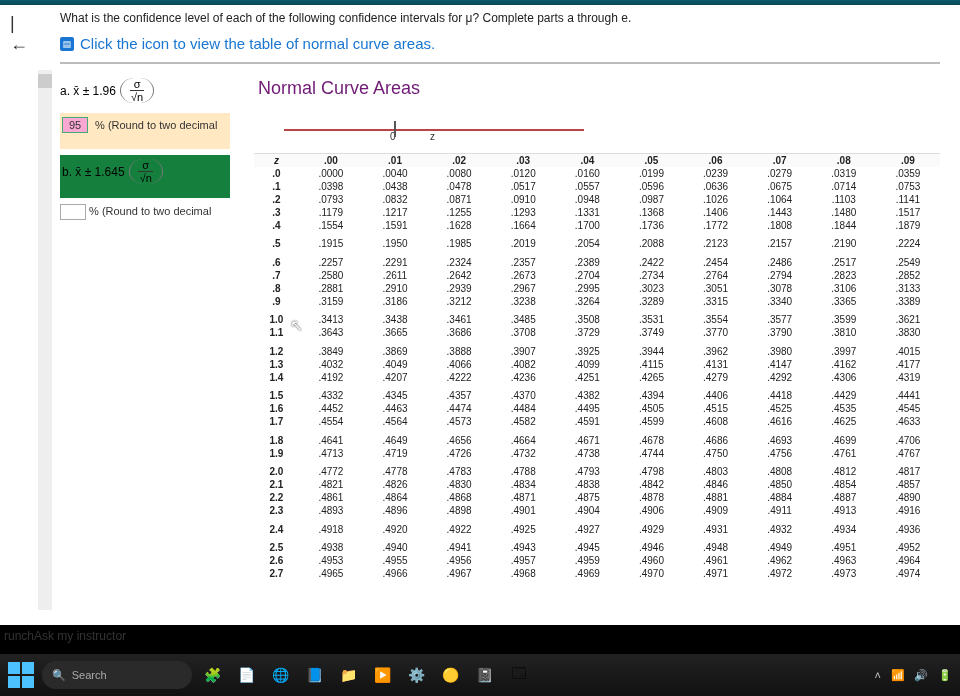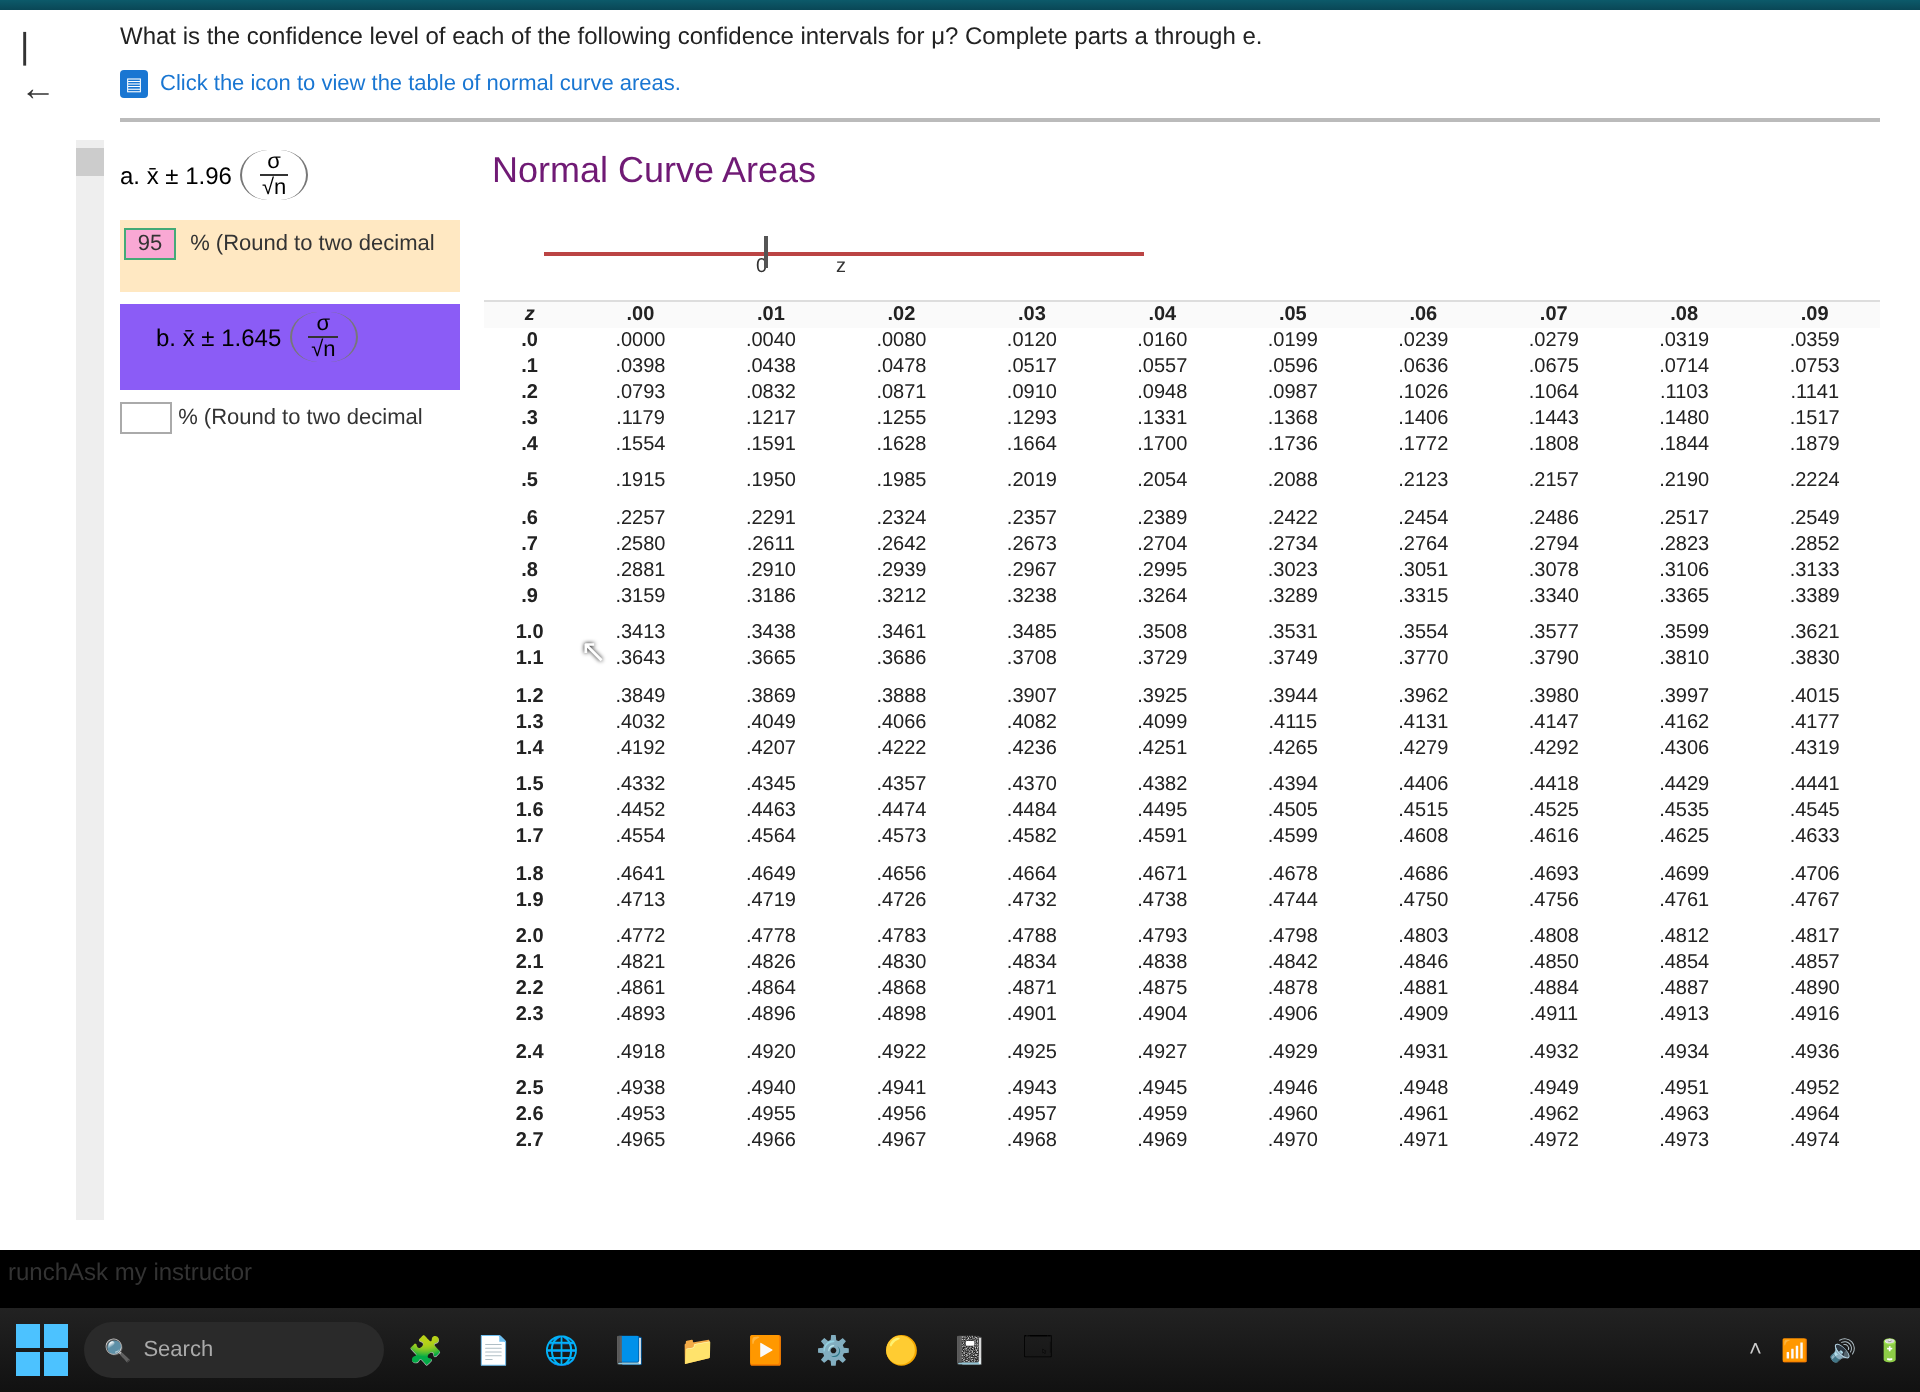--- a/index.html
+++ b/index.html
@@ -7,34 +7,34 @@
   .desktop{position:absolute;inset:0;background:linear-gradient(180deg,#0c5a6a 0,#083b4a 8px,#000 8px,#000 100%)}
   .window{position:absolute;left:0;top:5px;width:960px;height:620px;background:#fff}
   .back-col{position:absolute;left:8px;top:6px;width:26px}
   .back-btn{font-size:18px;color:#333;cursor:pointer;padding:2px}
   .scroll-gutter{position:absolute;left:38px;top:65px;width:14px;height:540px;background:#eee}
   .scroll-thumb{position:absolute;left:0;top:4px;width:14px;height:14px;background:#ccc}
   .content{position:absolute;left:60px;top:6px;right:20px;height:608px;overflow:hidden}
   .q-text{font-size:12px;color:#222;margin-bottom:10px}
   .link-row{display:flex;align-items:center;gap:6px;margin:6px 0 10px 0}
   .link-icon{width:14px;height:14px;background:#1976d2;color:#fff;font-size:9px;display:flex;align-items:center;justify-content:center;border-radius:2px}
-  .link-text{font-size:11px;color:#1976d2;cursor:pointer}
+  .link-text{font-size:15px;color:#1976d2;cursor:pointer}
   .hr{height:2px;background:#bbb;margin:2px 0 14px 0}
-  .two-col{display:flex;gap:12px}
+  .two-col{display:flex;gap:24px}
   .left{width:170px;flex:0 0 170px}
   .right{flex:1;min-width:0}
   .formula{font-size:12px;display:flex;align-items:center;gap:4px;margin-bottom:10px}
   .frac{display:inline-flex;flex-direction:column;align-items:center;font-size:11px;line-height:1.1;border:1px solid #777;border-top:none;border-bottom:none;padding:0 6px;border-radius:14px/50%}
   .frac .num{border-bottom:1px solid #333;padding:0 4px}
   .frac .den{padding:0 4px}
   .ans-box{display:inline-block;min-width:26px;height:16px;border:1px solid #4a7;background:#f9a8d4;font-size:11px;text-align:center;line-height:14px;padding:0 3px;margin-right:4px}
   .ans-empty{background:#fff;border:1px solid #aaa;width:26px;height:16px;display:inline-block;vertical-align:middle}
   .ans-line{font-size:11px;color:#333;margin-bottom:12px}
   .hl-a{background:#ffe8c2;padding:4px 2px;margin-bottom:6px}
-  .hl-b{background:#8b5cf6;padding:4px 18px;margin-bottom:6px}
+  .hl-b{background:#15803d;padding:4px 2px;margin-bottom:6px}
   .nca-title{font-size:18px;font-weight:400;margin:0 0 14px 4px;color:#701a75}
   .axis-img{height:34px;margin:0 0 6px 30px;width:300px;position:relative}
   .axis-img::before{content:"";position:absolute;left:0;right:0;top:16px;height:2px;background:#b44}
   .axis-img::after{content:"";position:absolute;left:110px;top:8px;width:2px;height:16px;background:#555}
   .axis-z{position:absolute;left:146px;top:18px;font-size:10px;color:#333}
   .axis-0{position:absolute;left:106px;top:18px;font-size:10px;color:#333}
   .tbl-wrap{overflow:auto;max-height:430px;border-top:1px solid #ddd}
   table{border-collapse:collapse;font-size:10px;color:#222;width:100%}
   th,td{padding:1px 6px;text-align:center;white-space:nowrap}
   th{font-weight:700;background:#fafafa;position:sticky;top:0}

